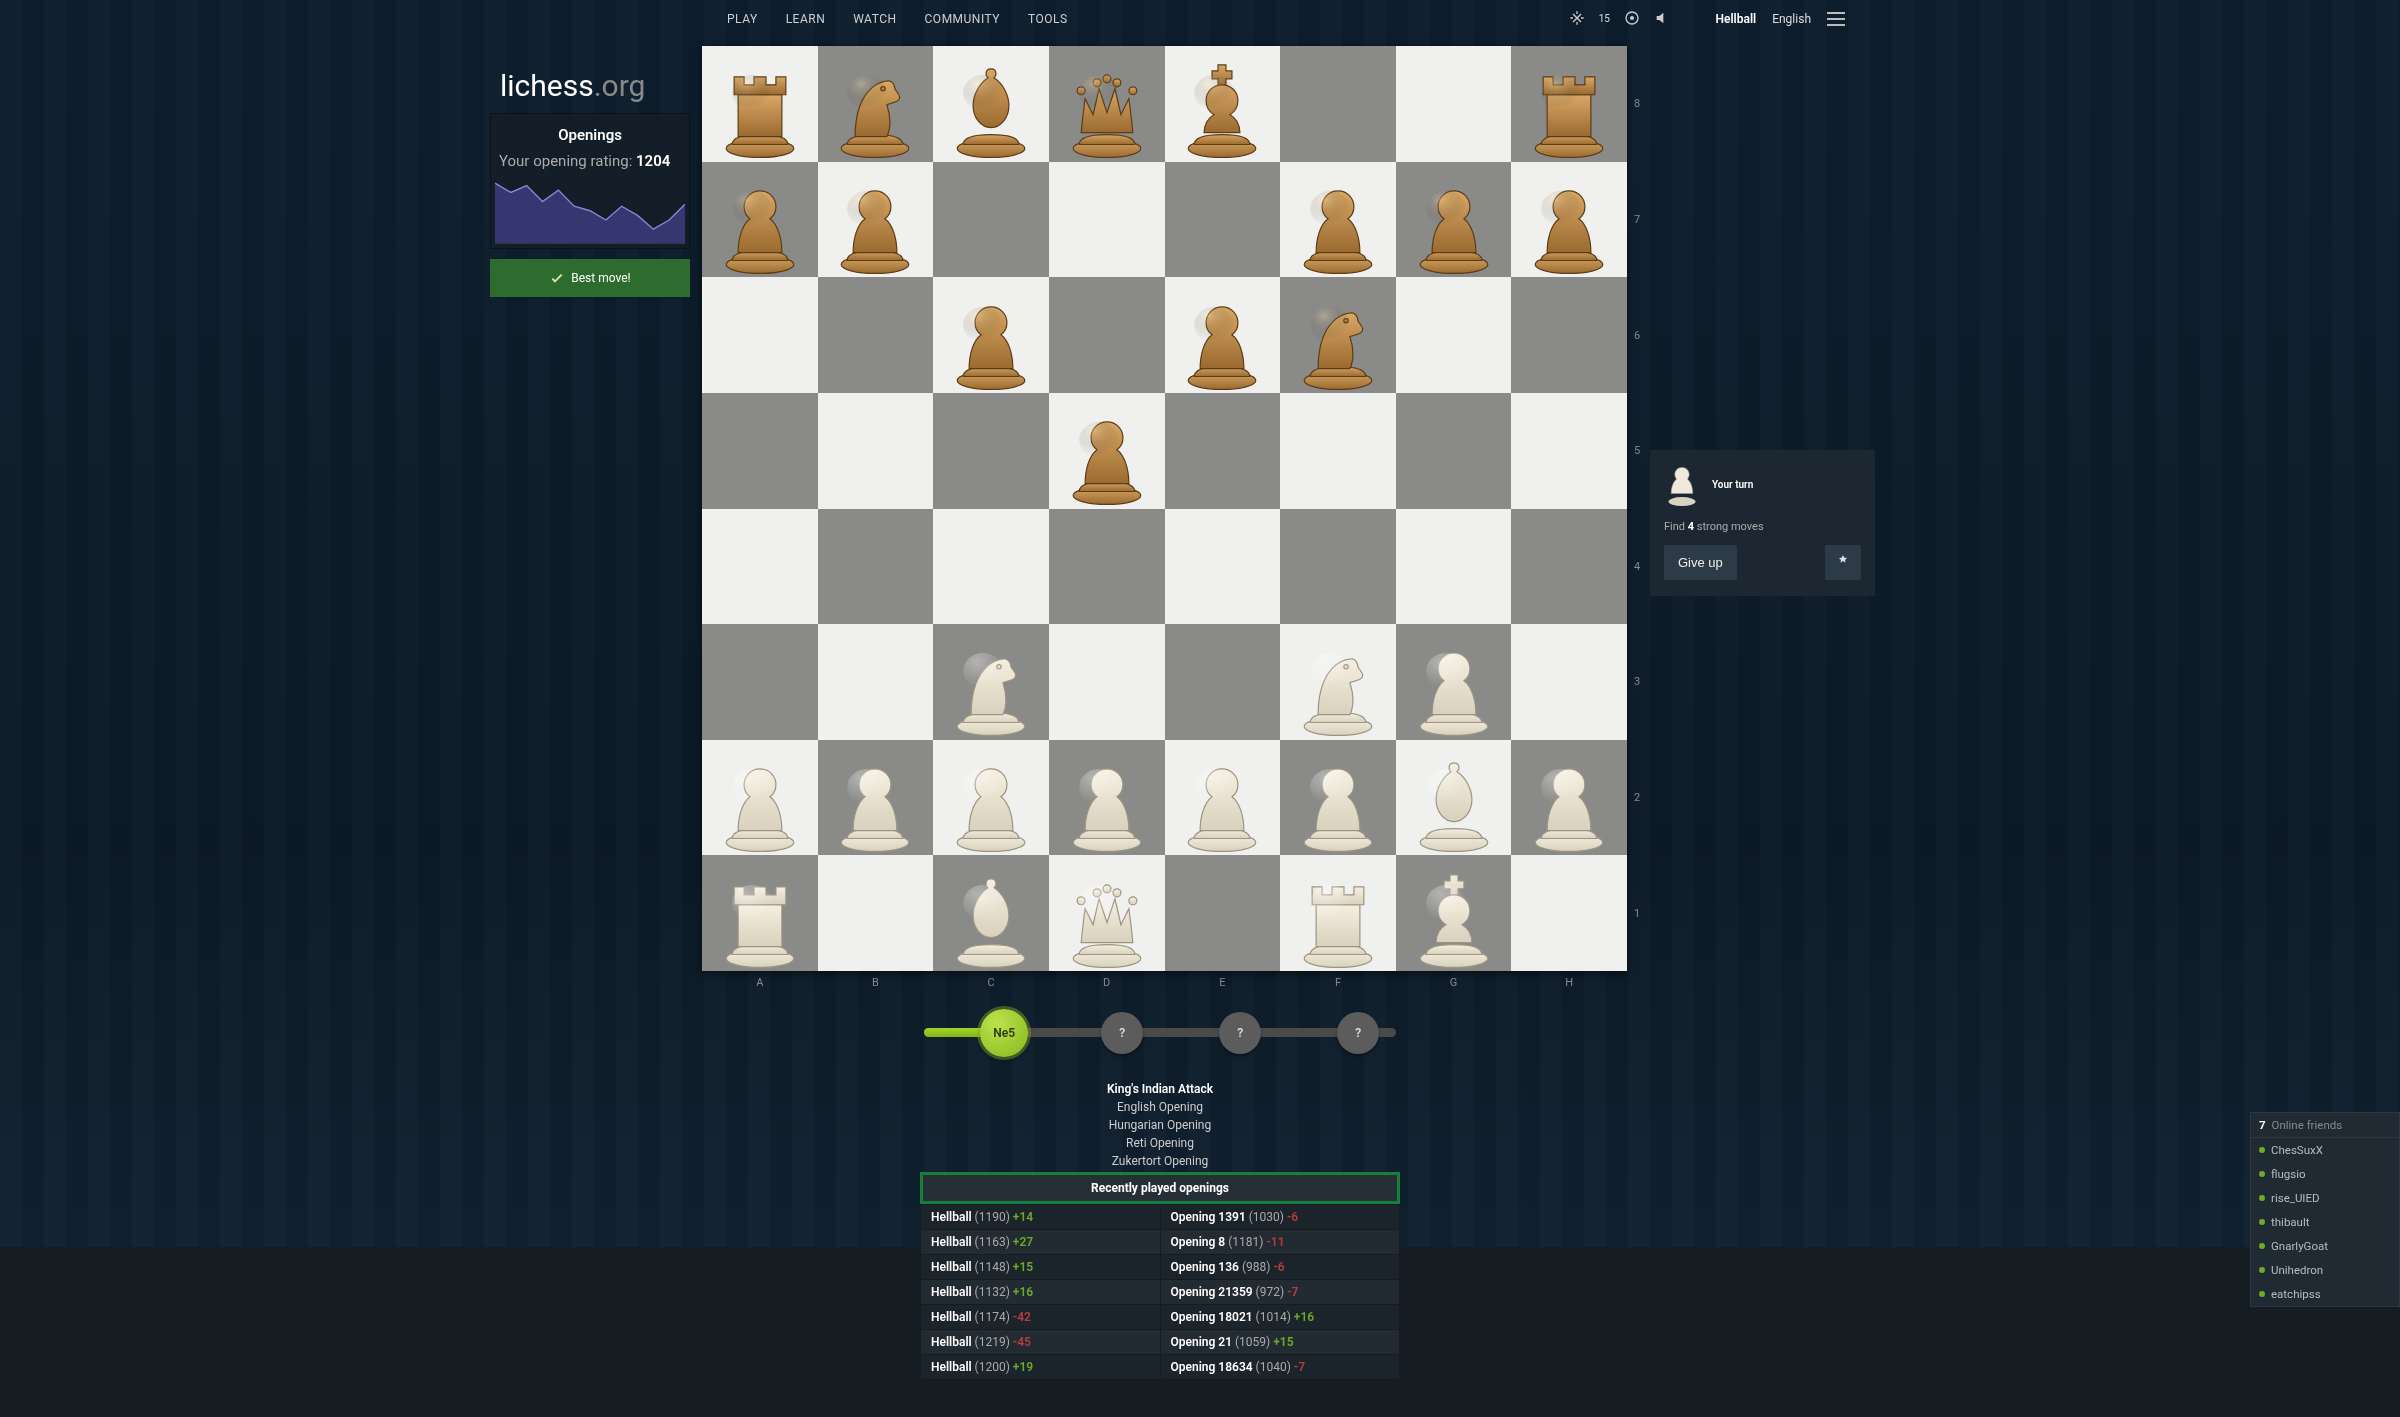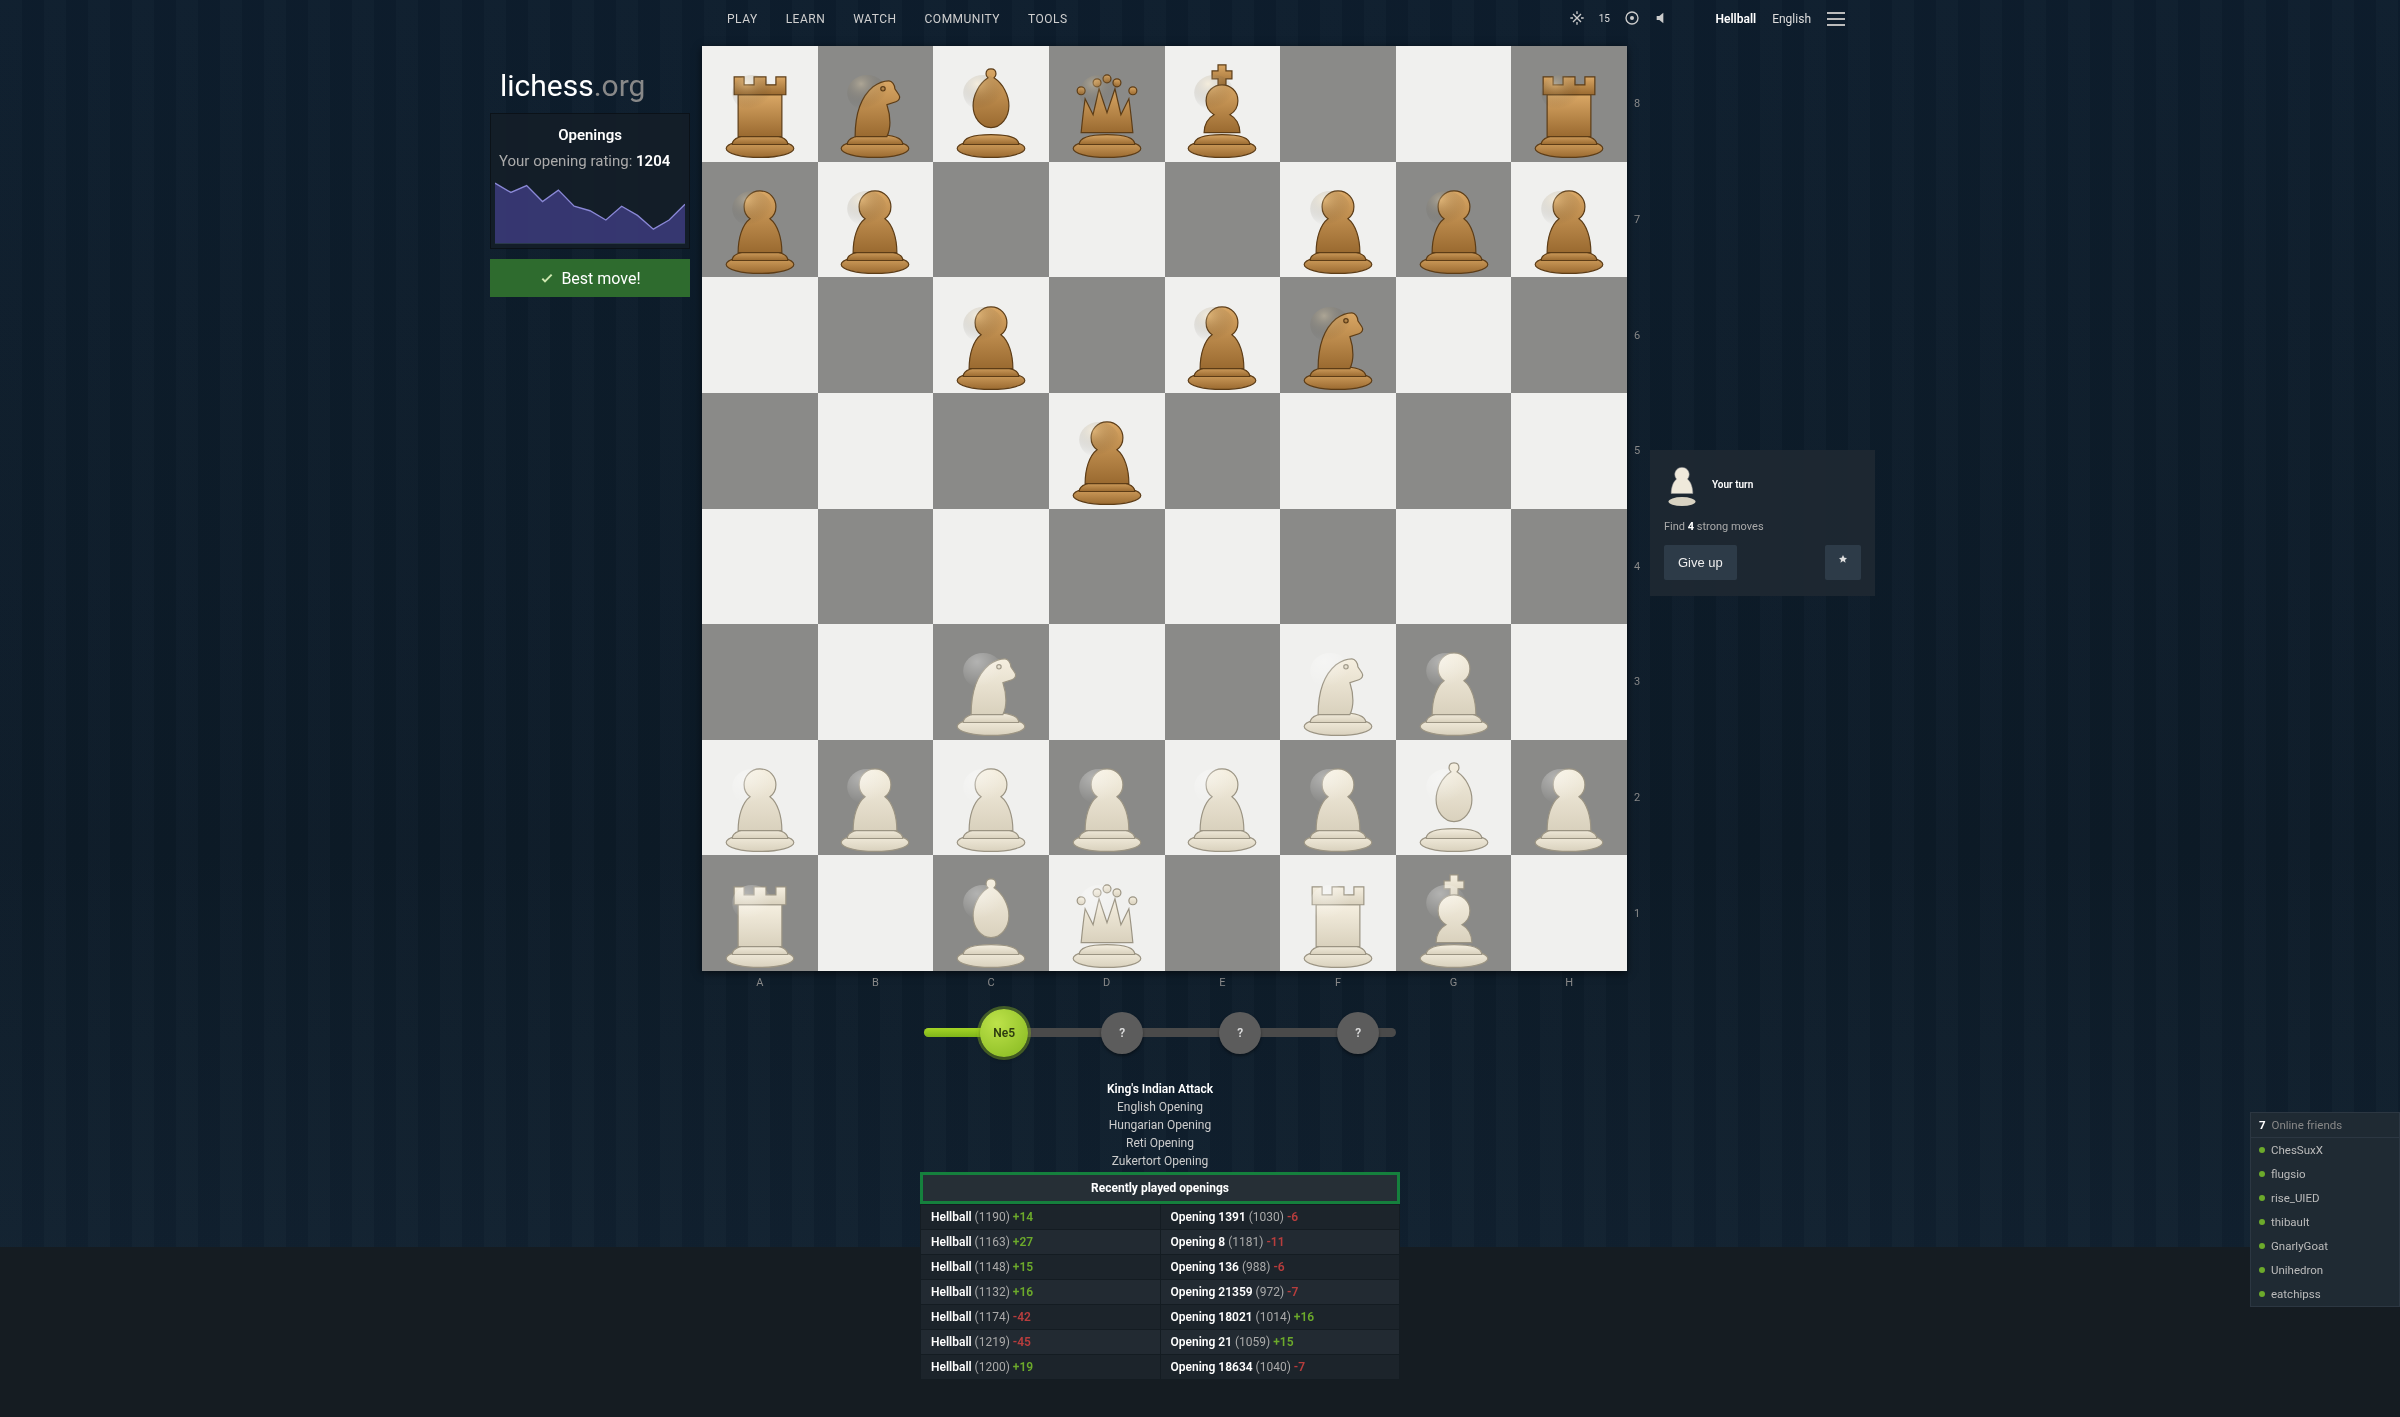--- a/index.html
+++ b/index.html
@@ -63,21 +63,21 @@
   .left-panel .rating-line { font-size: 15px; color:#aaa; padding: 0 8px 4px;}
   .left-panel .rating-line b { color:#fff; font-weight:600;}
   .left-panel .chart {
     height: 70px; margin: 0 4px 4px; position: relative; overflow:hidden;
     border-bottom: 1px solid #2a3a4a;
   }
   .left-panel .chart svg { width:100%; height:100%; }
   .bestmove {
     margin-top: 10px; height: 38px; background: #2e6b2e;
     display:flex; align-items:center; justify-content:center;
-    color:#fff; font-size:16px; gap:6px;
+    color:#fff; font-size:12px; gap:6px;
   }
 
   
   .board-wrap {
     position: absolute; left: 702px; top: 46px;
     width: 925px;
   }
   .board {
     width: 925px; height: 925px;
     display: grid; grid-template-columns: repeat(8,1fr); grid-template-rows: repeat(8,1fr);

